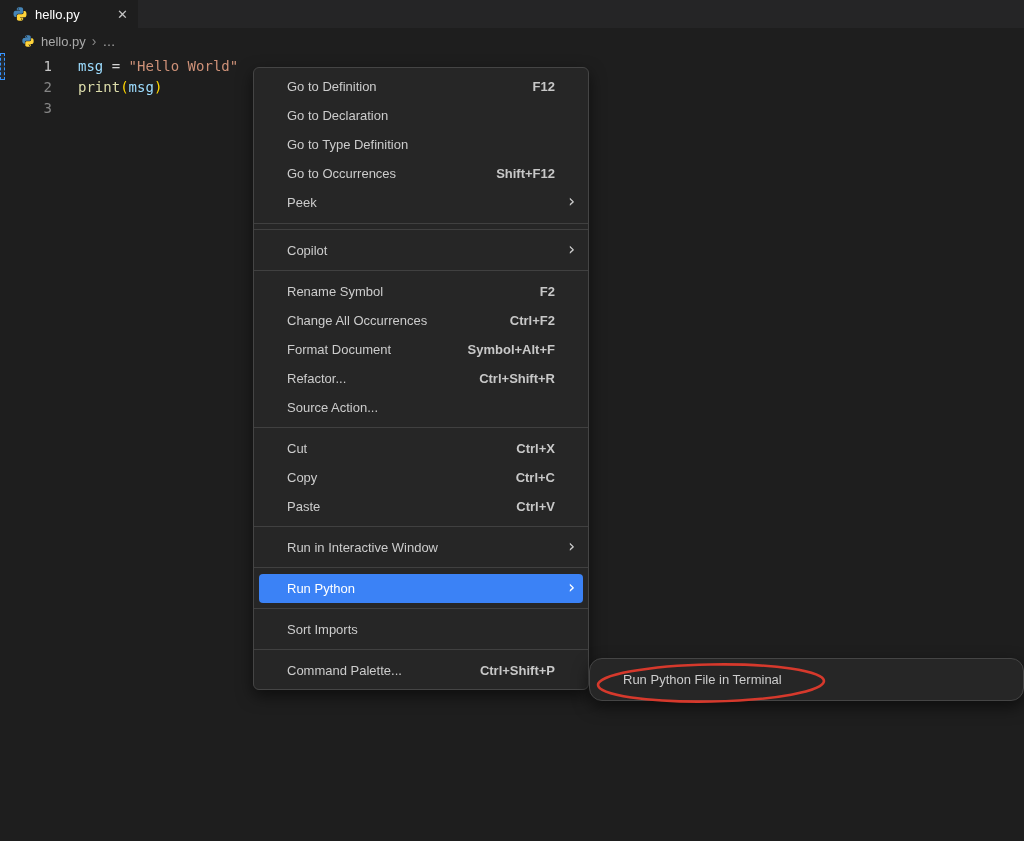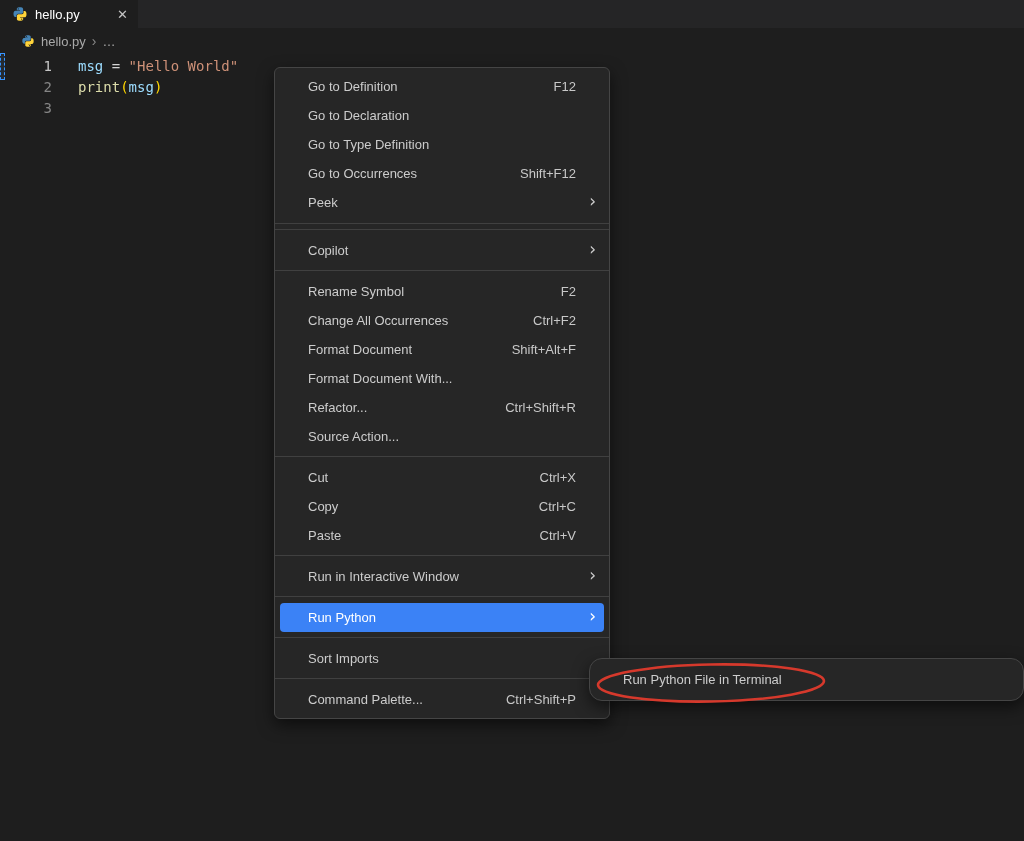--- a/index.html
+++ b/index.html
@@ -28,26 +28,26 @@
   .tok-variable{color:#9cdcfe}
   .tok-operator{color:#d4d4d4}
   .tok-string{color:#ce9178}
   .tok-function{color:#dcdcaa}
   .tok-bracket{color:#ffd700}
   .left-marker{position:absolute;left:0;top:53px;width:5px;height:27px;box-sizing:border-box;border:1px dashed #3794ff;background:#252b31;}
   
   .menu{position:absolute;background:#262626;border:1px solid #454545;border-radius:6px;
         box-shadow:0 6px 16px rgba(0,0,0,.55);padding:4px 0;box-sizing:border-box;
         font-size:13px;color:#cccccc;z-index:5;}
-  .context-menu{left:253px;top:67px;width:336px;margin-left:21px;}
+  .context-menu{left:253px;top:67px;width:336px;}
   .sub-menu{left:589px;top:658px;width:435px;padding:6px 0;z-index:6;border-radius:13px;}
   .menu-item{height:29px;margin:0 5px;padding:0 8px 0 28px;display:flex;align-items:center;border-radius:4px;cursor:default;}
   .menu-item .label{pointer-events:none;}
   .mi-right{margin-left:auto;display:flex;align-items:center;}
-  .shortcut{padding-right:20px;color:#c8c8c8;}
+  .shortcut{padding-right:20px;color:#c8c8c8;font-weight:bold;}
   .chevron{font-size:17px;line-height:1;color:#cccccc;font-family:"DejaVu Sans", sans-serif;transform:translateY(-1px);}
   .menu-item.selected{background:#3b82f6;color:#ffffff;text-align:right;}
   .menu-item.selected .chevron{color:#ffffff;}
   .menu-sep{height:1px;background:#404040;margin:5.5px 0;}
   
   .annotation-svg{position:absolute;left:589px;top:658px;width:435px;height:75px;z-index:7;pointer-events:none;}
 </style>
 </head>
 <body>
 
@@ -130,26 +130,22 @@
     </div>
     <div class="menu-item">
       <span class="label">Change All Occurrences</span>
       <span class="mi-right">
         <span class="shortcut">Ctrl+F2</span>
       </span>
     </div>
     <div class="menu-item">
       <span class="label">Format Document</span>
       <span class="mi-right">
-        <span class="shortcut">Shift+Alt+F</span>
-      </span>
-    </div>
-    <div class="menu-item">
-      <span class="label">Format Document With...</span>
-      <span class="mi-right"></span>
+        <span class="shortcut">Symbol+Alt+F</span>
+      </span>
     </div>
     <div class="menu-item">
       <span class="label">Refactor...</span>
       <span class="mi-right">
         <span class="shortcut">Ctrl+Shift+R</span>
       </span>
     </div>
     <div class="menu-item">
       <span class="label">Source Action...</span>
       <span class="mi-right"></span>

